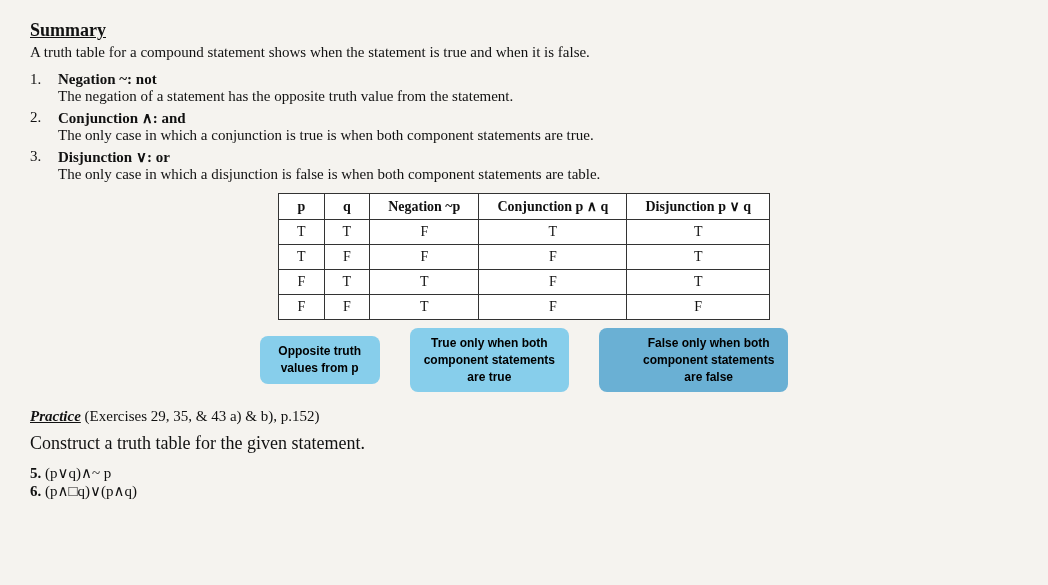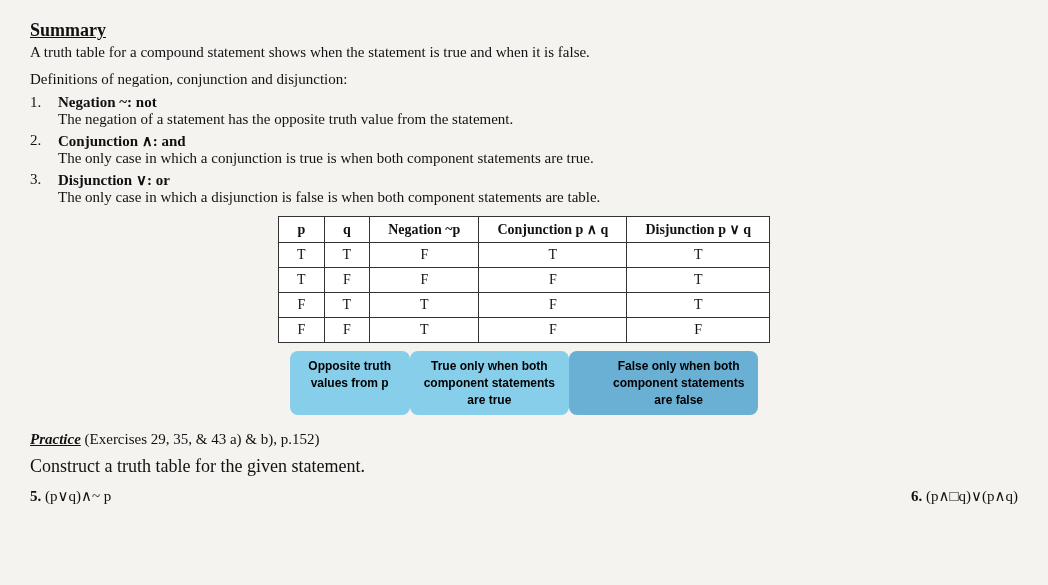--- a/index.html
+++ b/index.html
@@ -79,31 +79,34 @@
     }
     .construct-line {
       margin-top: 8px;
       font-size: 18px;
     }
     .exercises-row {
       display: flex;
       justify-content: space-between;
       margin-top: 10px;
       font-size: 15px;
+      flex-direction: column;
     }
     .ex-item {
       font-size: 15px;
     }
     .italic { font-style: italic; }
     .bold { font-weight: bold; }
     .underline { text-decoration: underline; }
     
     .callout-wrapper {
       display: flex;
+      gap: 30px;
       margin-top: 8px;
+      align-items: center;
     }
     .callout-box {
       background: #87ceeb;
       border-radius: 8px;
       padding: 7px 14px;
       font-size: 12px;
       text-align: center;
       font-family: Arial, sans-serif;
       font-weight: 600;
       color: #000;
@@ -117,21 +120,20 @@
   </style>
 </head>
 <body>
 
 <div>
   <div class="summary-title">Summary</div>
   <div class="summary-line">A truth table for a compound statement shows when the statement is true and when it is false.</div>
 </div>
 
 <div>
-  <div class="definitions-title">Definitions of negation, conjunction and disjunction:</div>
 
   <div class="def-item">
     <span class="def-num">1.</span>
     <div class="def-content">
       <span class="def-main bold">Negation ~: not</span>
       <span class="def-sub">The negation of a statement has the opposite truth value from the statement.</span>
     </div>
   </div>
 
   <div class="def-item">

